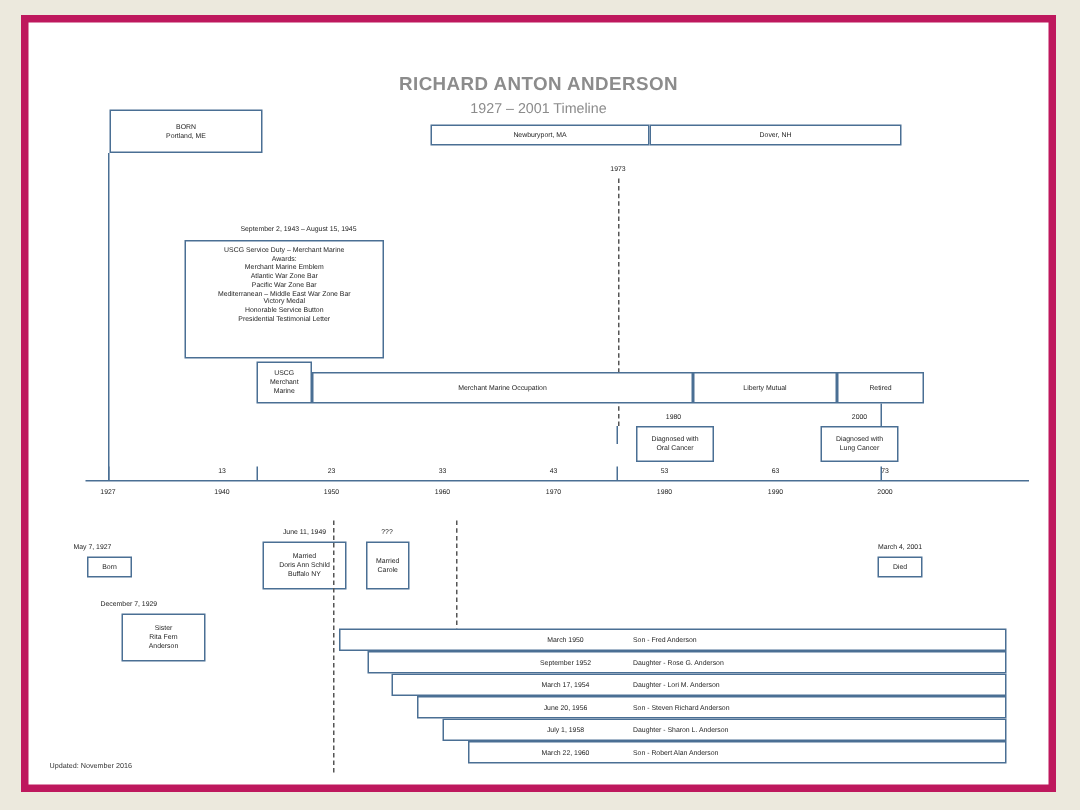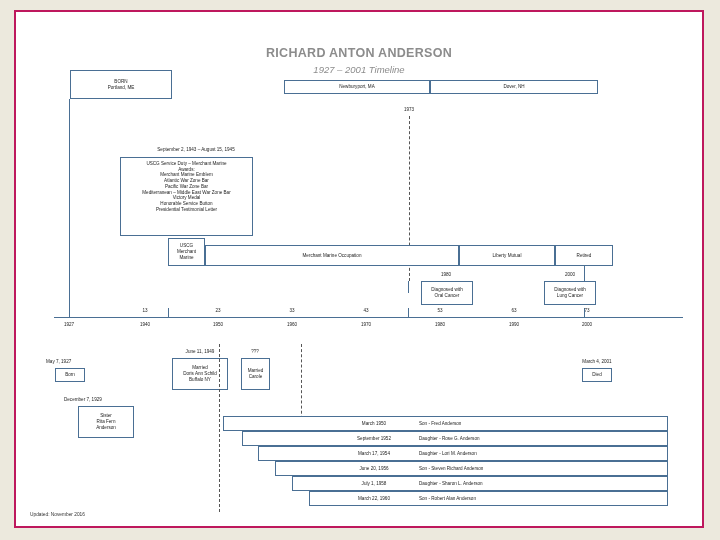--- a/index.html
+++ b/index.html
@@ -6,33 +6,33 @@
   body{
     width:720px;height:540px;
     background:#ece9dd;
     font-family:"Liberation Sans", sans-serif;
     overflow:hidden;
   }
   .slide{
     position:absolute;left:14px;top:10px;
     width:690px;height:518px;
     background:#ffffff;
-    border:2px solid #be185d;
+    border:5px solid #be185d;
     box-sizing:border-box;
     overflow:hidden;
   }
   
   .title{
     position:absolute;left:0;top:34px;width:100%;
     text-align:center;font-size:12.5px;font-weight:bold;
     color:#8c8c8c;letter-spacing:.3px;
   }
   .subtitle{
     position:absolute;left:0;top:52px;width:100%;
-    text-align:center;font-size:9.5px;font-style:italic;
+    text-align:center;font-size:9.5px;
     color:#8c8c8c;
   }
   
   .box{
     position:absolute;box-sizing:border-box;
     border:1px solid #4a6f94;
     background:#ffffff;
     display:flex;flex-direction:column;
     align-items:center;justify-content:center;
     color:#1d1d1d;line-height:1.25;text-align:center;

